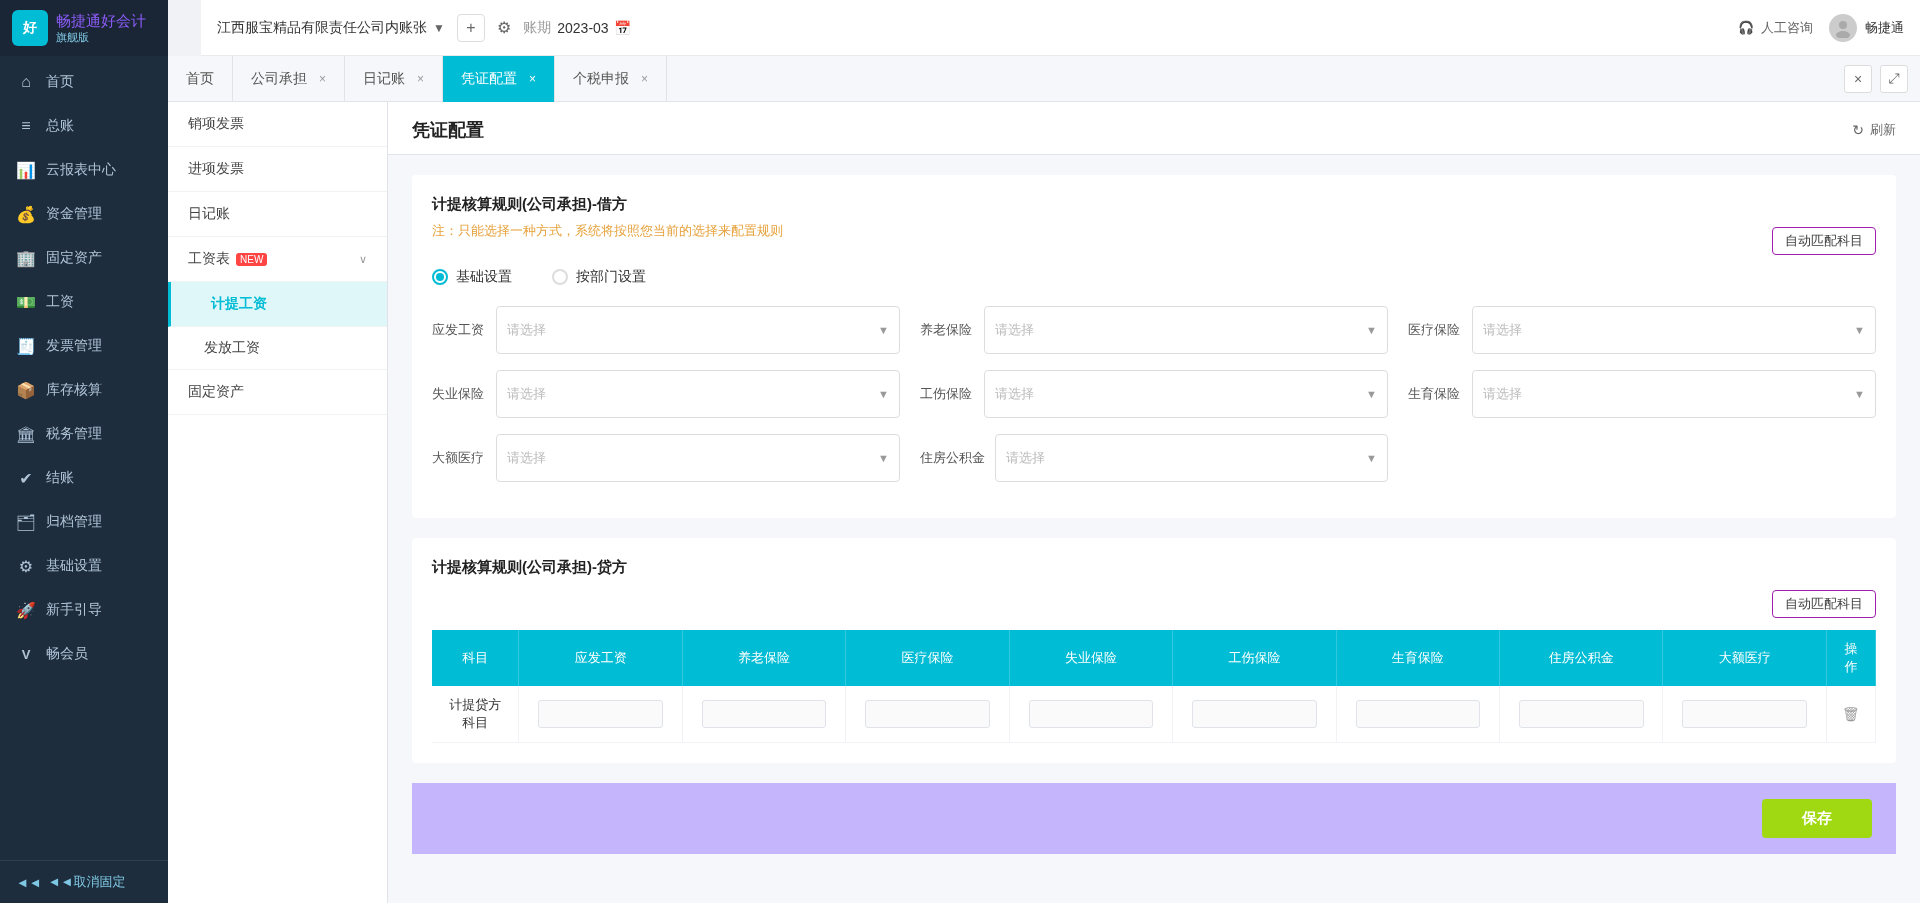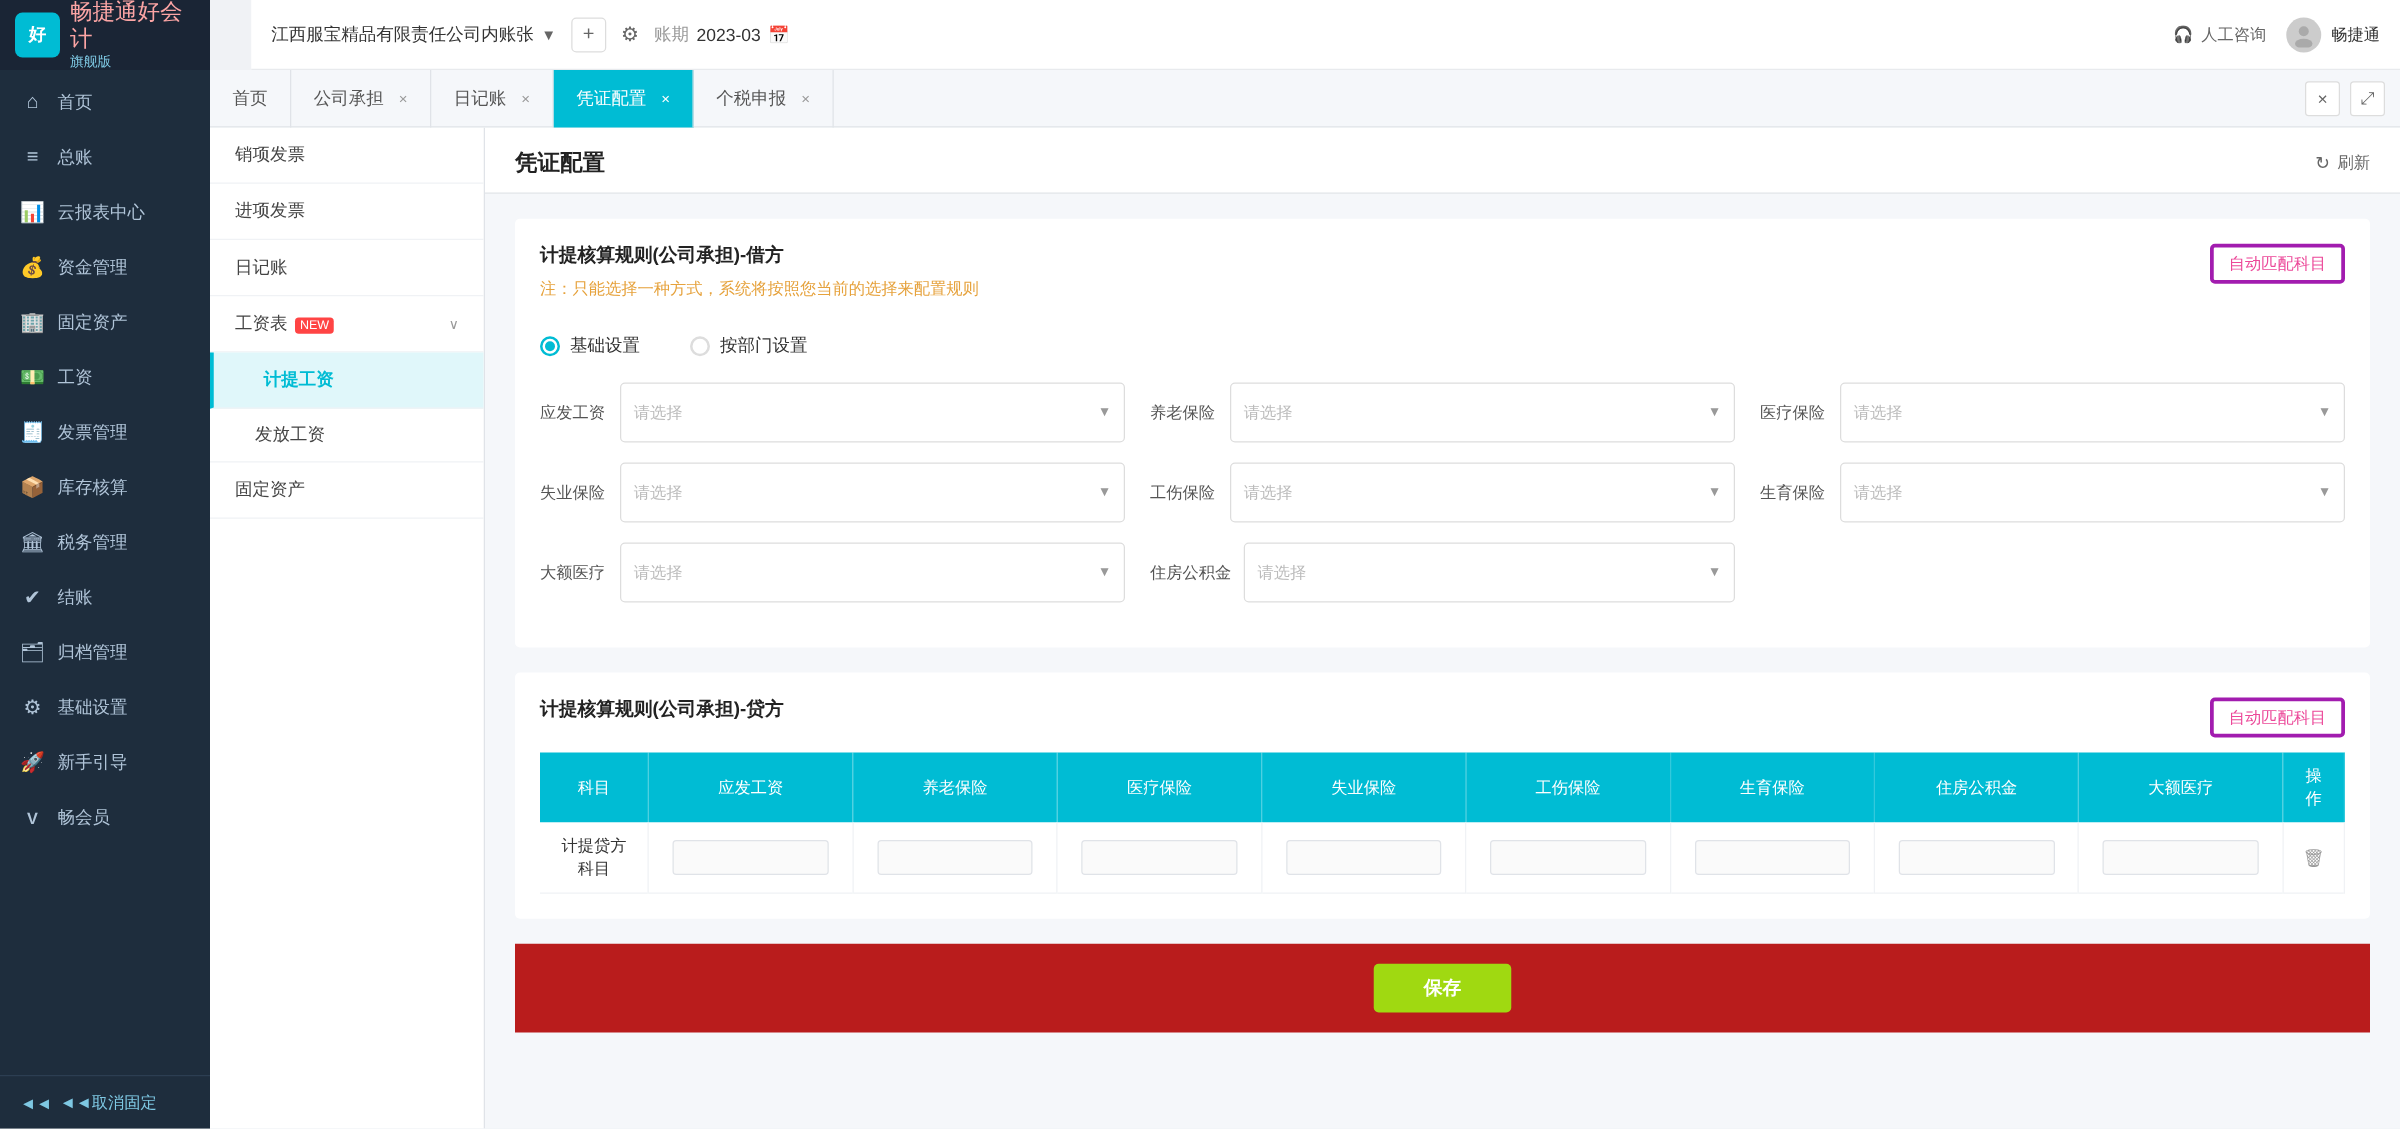--- a/index.html
+++ b/index.html
@@ -29,21 +29,21 @@
       border-radius: 6px;
       display: flex;
       align-items: center;
       justify-content: center;
       font-weight: bold;
       font-size: 14px;
       color: #fff;
       margin-right: 8px;
       flex-shrink: 0;
     }
-    .logo-text { font-size: 18px; color: #fca5a5; line-height: 1.2; }
+    .logo-text { font-size: 15px; color: #8b5cf6; line-height: 1.2; }
     .logo-subtext { font-size: 11px; color: #7ec8e3; }
     .sidebar-nav { flex: 1; overflow-y: auto; padding: 4px 0; }
     .nav-item {
       display: flex;
       align-items: center;
       padding: 12px 16px;
       cursor: pointer;
       color: #b0c4d8;
       font-size: 14px;
       transition: background 0.2s;
@@ -375,30 +375,31 @@
       display: flex;
       align-items: center;
       justify-content: space-between;
       cursor: pointer;
     }
     .form-select-arrow { color: #999; font-size: 11px; }
 
     
     .auto-match-btn {
       float: right;
-      border: 3px solid #a21caf;
-      color: #ec4899;
+      border: 1px solid #a21caf;
+      color: #404040;
       background: #fff;
       padding: 4px 12px;
       border-radius: 4px;
       font-size: 13px;
       cursor: pointer;
       display: flex;
       align-items: center;
       gap: 4px;
+      margin-top: 32px;
     }
 
     
     .data-table {
       width: 100%;
       border-collapse: collapse;
       font-size: 13px;
     }
     .data-table thead tr {
       background: #00bcd4;
@@ -427,22 +428,22 @@
       border-radius: 3px;
       text-align: center;
       font-size: 13px;
       background: #fafafa;
     }
 
     
     .save-area {
       padding: 16px 24px;
       display: flex;
-      justify-content: center;
-      background: #b91c1c;
+      justify-content: flex-end;
+      background: #c4b5fd;
       flex-shrink: 0;
     }
     .save-btn {
       background: #a0d911;
       color: #fff;
       border: none;
       padding: 10px 40px;
       border-radius: 4px;
       font-size: 15px;
       cursor: pointer;

